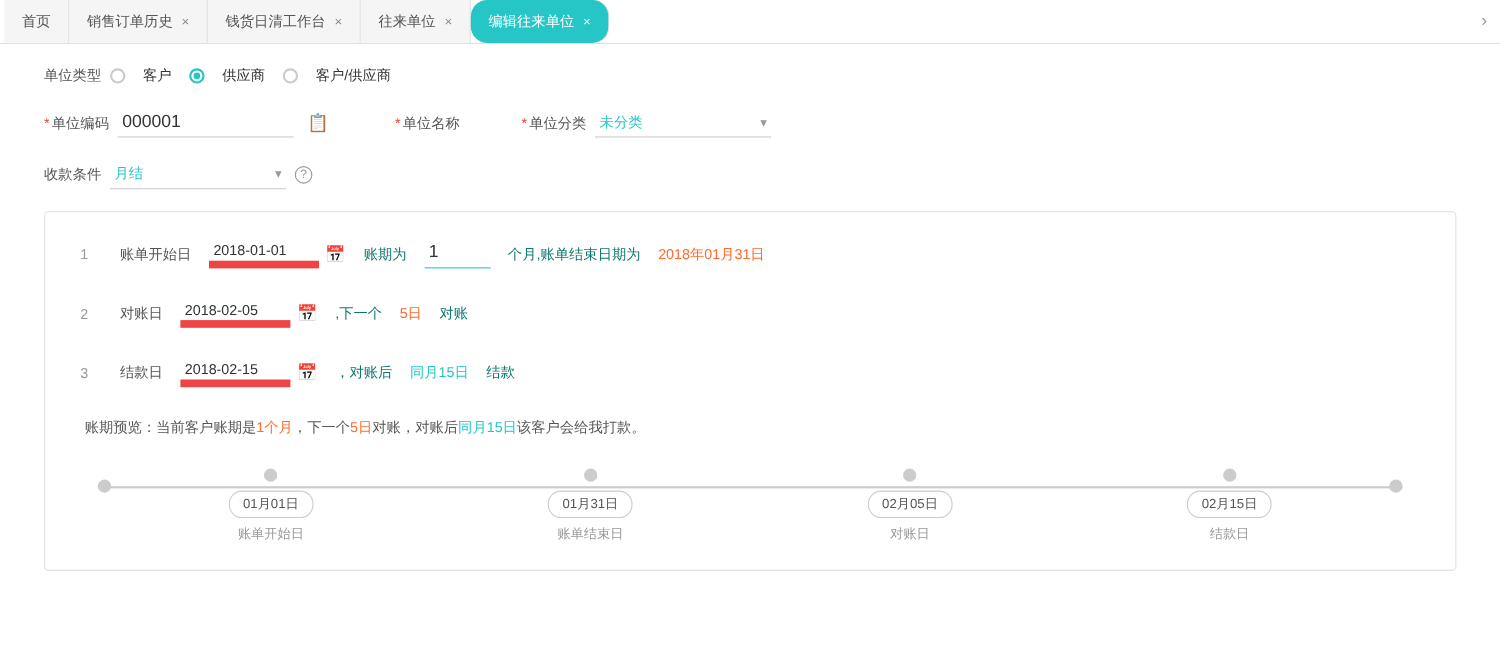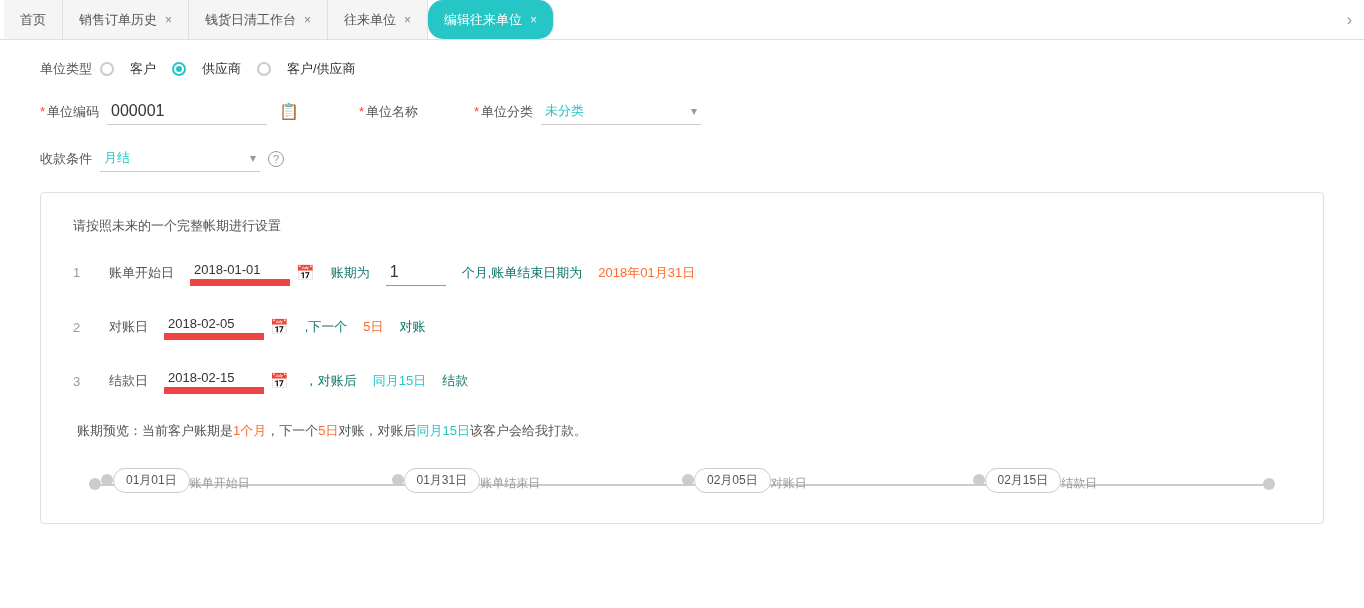--- a/index.html
+++ b/index.html
@@ -235,21 +235,21 @@
 
     
     .timeline-container {
       display: flex;
       align-items: flex-start;
       padding: 0 16px;
       position: relative;
     }
     .timeline-node {
       display: flex;
-      flex-direction: row;
+      flex-direction: column;
       align-items: center;
       position: relative;
       z-index: 1;
       flex: 1;
     }
     .timeline-dot {
       width: 12px;
       height: 12px;
       border-radius: 50%;
       background: #ccc;
@@ -359,21 +359,20 @@
       <span class="form-label">收款条件</span>
       <div class="select-field">
         <span class="select-value">月结</span>
         <span class="select-arrow">▾</span>
       </div>
       <div class="help-icon">?</div>
     </div>
   </div>
 
   <div class="panel-box">
-    <div class="panel-title">请按照未来的一个完整帐期进行设置</div>
 
     <div class="setting-row">
       <span class="setting-num">1</span>
       <span class="setting-label">账单开始日</span>
       <div class="setting-date">
         <input type="text" class="date-input" value="2018-01-01" style="">
         <span class="cal-icon">📅</span>
       </div>
       <span class="setting-desc">账期为</span>
       <input type="text" class="input-field narrow" style="border-bottom-color: rgb(38, 198, 198);" value="1">

